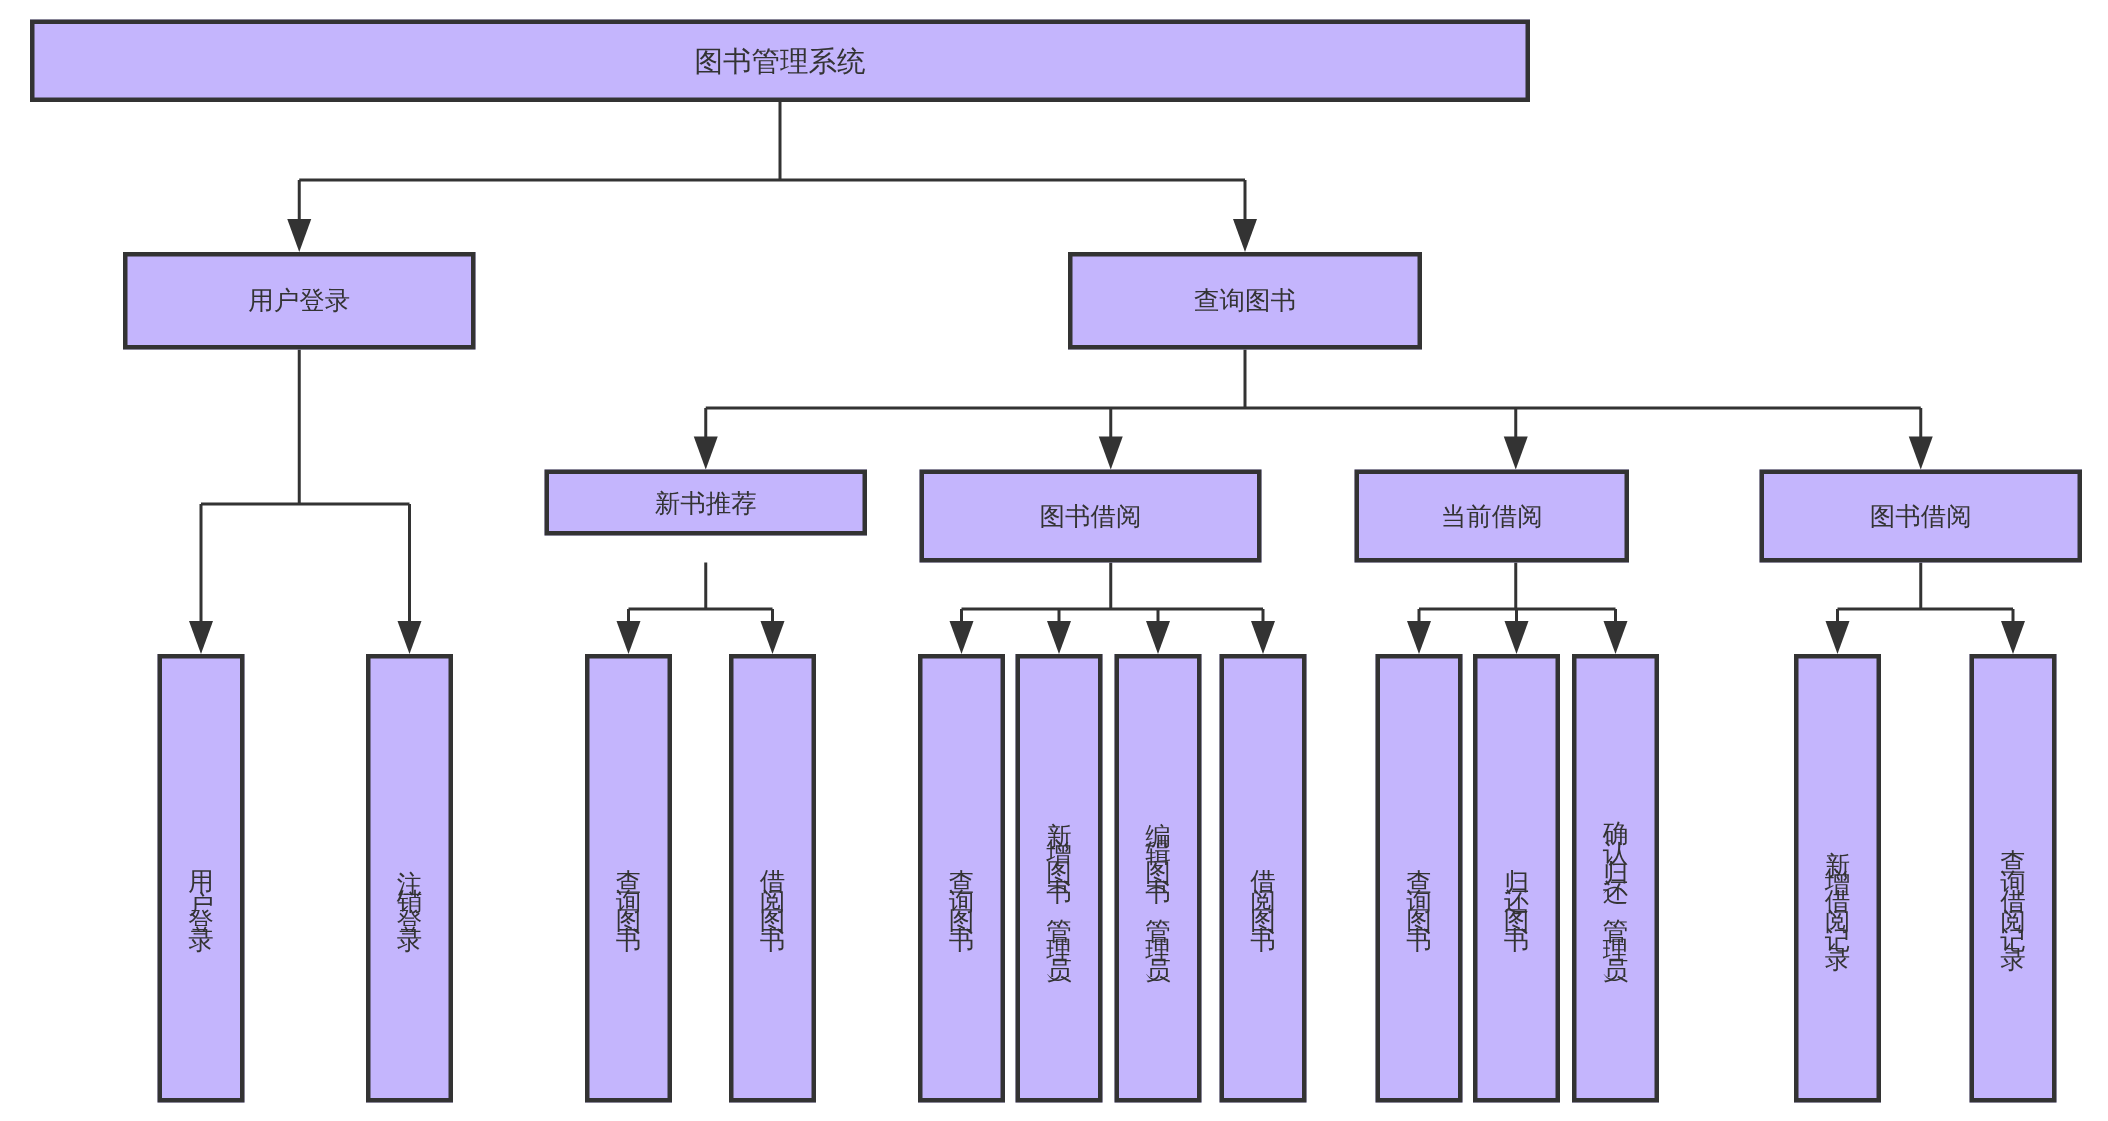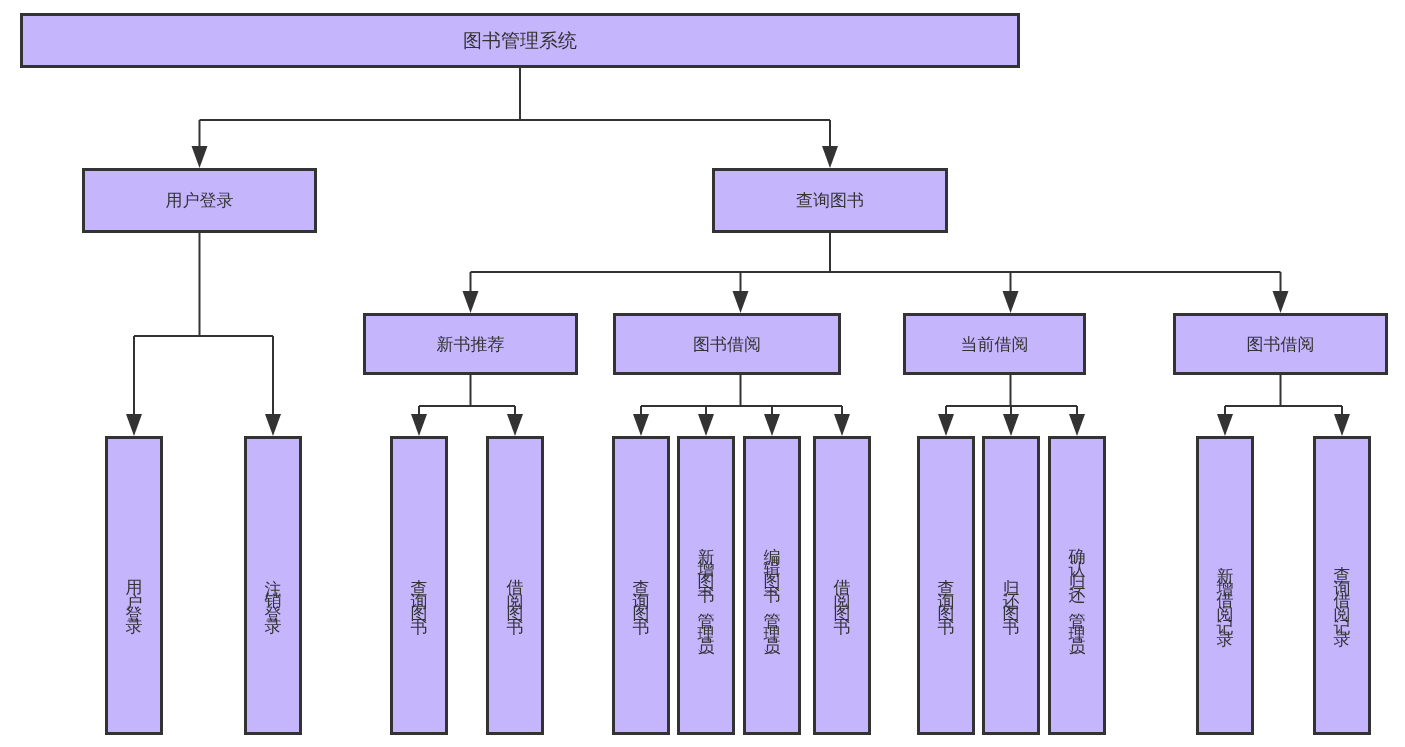--- a/index.html
+++ b/index.html
@@ -113,21 +113,21 @@
       </div>
       <div class="node-box vertical" style="left: 105px; top: 436px; width: 58px; height: 299px;">
         <span class="node-label">用户登录</span>
       </div>
       <div class="node-box vertical" style="left: 244px; top: 436px; width: 58px; height: 299px;">
         <span class="node-label">注销登录</span>
       </div>
       <div class="node-box horizontal" style="left: 712px; top: 168px; width: 236px; height: 65px;">
         <span class="node-label">查询图书</span>
       </div>
-      <div class="node-box horizontal" style="left: 363px; top: 313px; width: 215px; height: 62px;">
+      <div class="node-box horizontal" style="left: 363px; top: 313px; width: 215px; height: 44px;">
         <span class="node-label">新书推荐</span>
       </div>
       <div class="node-box vertical" style="left: 390px; top: 436px; width: 58px; height: 299px;">
         <span class="node-label">查询图书</span>
       </div>
       <div class="node-box vertical" style="left: 486px; top: 436px; width: 58px; height: 299px;">
         <span class="node-label">借阅图书</span>
       </div>
       <div class="node-box horizontal" style="left: 613px; top: 313px; width: 228px; height: 62px;">
         <span class="node-label">图书借阅</span>

